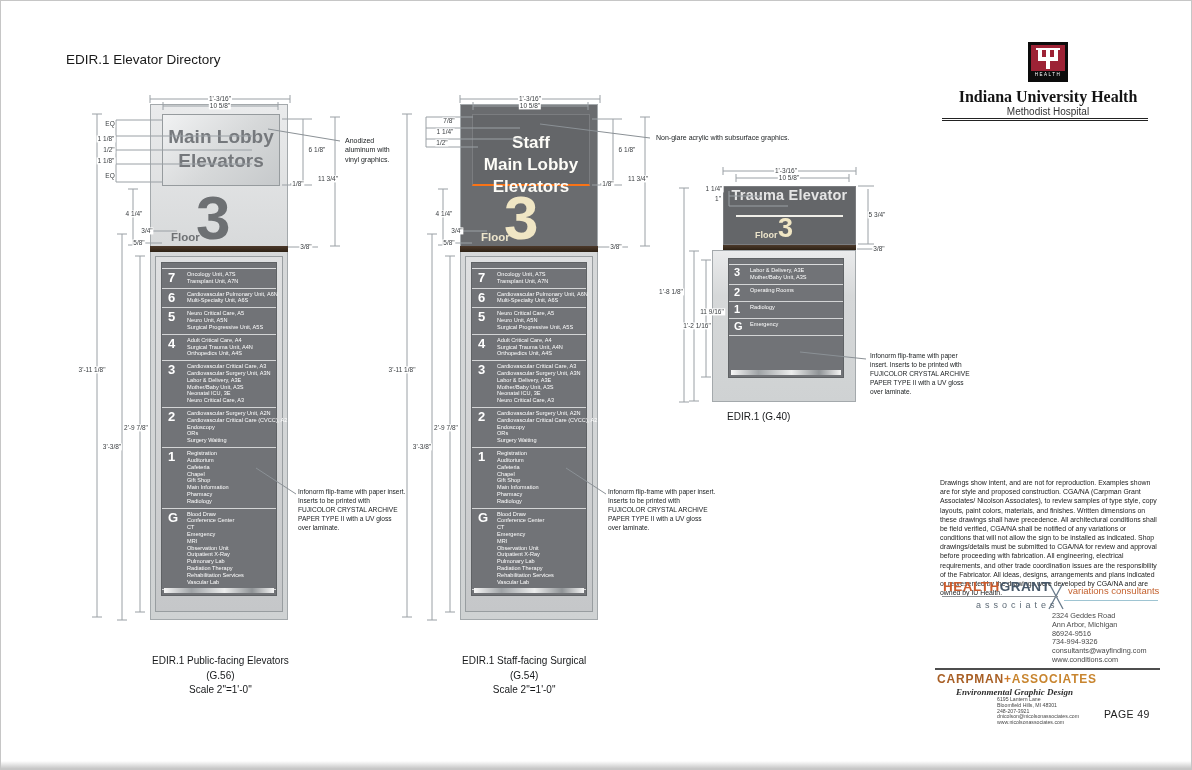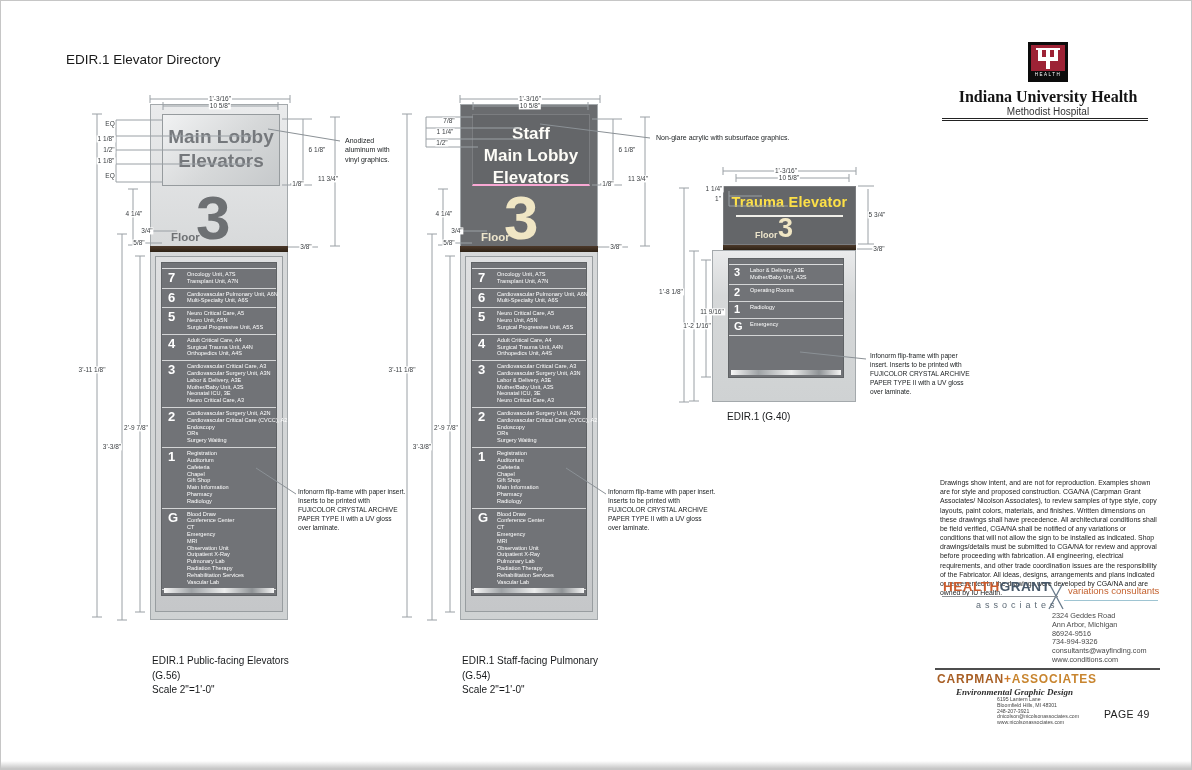--- a/index.html
+++ b/index.html
@@ -22,21 +22,21 @@
   .dir-lines{flex:1;color:#fff;font-size:5.6px;line-height:1.22;}
   .dir-line{white-space:nowrap;}
   .dir-glare{position:absolute;left:2px;right:2px;bottom:2px;height:5px;
              background:linear-gradient(90deg,#f7f7f7,#9fa3a6 25%,#eceded 55%,#8f9396 80%,#f4f4f4);}
   .dir-sm .dir-row{padding:2px 3px 3px 5px;min-height:9px;}
   .dir-sm .dir-num{flex-basis:16px;width:16px;font-size:11px;}
   
   .dim{position:absolute;transform:translate(-50%,-50%);font-size:6.5px;color:#393d40;
        background:#fff;padding:0 1px;white-space:nowrap;line-height:1.1;}
   .ann{position:absolute;font-size:7px;color:#202426;line-height:1.35;}
-  .caption{position:absolute;font-size:10px;color:#17191b;line-height:1.45;}
+  .caption{position:absolute;font-size:10px;color:#17191b;line-height:1.45;text-align:center;}
   .floor-word{position:absolute;font-size:11.5px;font-weight:bold;text-align:center;}
   .floor-num{position:absolute;font-weight:bold;line-height:.9;}
   .gray-ink{color:#6e7174;}
   .cream{color:#f0e6c4;}
   svg.lines{position:absolute;left:0;top:0;}
   line{stroke:#9aa0a5;stroke-width:1;}
   line.leader{stroke:#8b9196;}
   line.xmark{stroke:#67798a;stroke-width:1.3;}
   
   .legal{position:absolute;font-size:6.9px;line-height:1.33;color:#222;text-align:left;}
@@ -173,21 +173,21 @@
   <div class="dir-glare"></div>
 </div>
 <div class="caption" style="left:152px;top:654px;">
   <div>EDIR.1 Public-facing Elevators</div>
   <div>(G.56)</div>
   <div>Scale 2"=1'-0"</div>
 </div>
 
 <div class="abs sign-body" style="left:460px;top:104px;width:138px;height:516px;"></div>
 <div class="abs dark-section" style="left:461px;top:105px;width:136px;height:142px;"></div>
-<div class="abs hdr-dark" style="left:472px;top:114px;width:118px;height:72px;padding-top:8px;font-size:17px;line-height:1.28;border-bottom:2px solid #f9a8d4;">
+<div class="abs hdr-dark" style="left:472px;top:114px;width:118px;height:72px;padding-top:17px;font-size:17px;line-height:1.28;border-bottom:2px solid #f97316;">
   <div>Staff</div>
   <div>Main Lobby</div>
   <div>Elevators</div>
 </div>
 <div class="floor-word cream" style="left:481px;top:231px;color:#ece4cb;">Floor</div>
 <div class="floor-num cream" style="left:504px;top:190px;font-size:62px;">3</div>
 <div class="abs brown" style="left:460px;top:246px;width:138px;height:6px;"></div>
 <div class="abs dir-frame" style="left:465px;top:256px;width:128px;height:356px;"></div>
 <div class="dir-panel" style="left:471px;top:262px;width:116px;height:334px;">
     <div class="dir-rows">
@@ -268,27 +268,27 @@
           <div class="dir-line">Pulmonary Lab</div>
           <div class="dir-line">Radiation Therapy</div>
           <div class="dir-line">Rehabilitation Services</div>
           <div class="dir-line">Vascular Lab</div>
         </div>
       </div>
     </div>
   <div class="dir-glare"></div>
 </div>
 <div class="caption" style="left:462px;top:654px;">
-  <div>EDIR.1 Staff-facing Pulmonary</div>
+  <div>EDIR.1 Staff-facing Surgical</div>
   <div>(G.54)</div>
   <div>Scale 2"=1'-0"</div>
 </div>
 
 <div class="abs hdr-dark" style="left:723px;top:186px;width:133px;height:59px;">
-  <div style="margin-top:7px;font-size:14.5px;letter-spacing:.2px;color:#fde047;">Trauma Elevator</div>
+  <div style="font-size:14.5px;letter-spacing:.2px;color:#e5e5e5;">Trauma Elevator</div>
 </div>
 <div class="abs white-rule" style="left:736px;top:215px;width:107px;height:2px;"></div>
 <div class="floor-word cream" style="left:755px;top:230px;font-size:9px;color:#ece4cb;">Floor</div>
 <div class="floor-num cream" style="left:778px;top:216px;font-size:27px;">3</div>
 <div class="abs brown" style="left:723px;top:245px;width:133px;height:5px;"></div>
 <div class="abs sign-body" style="left:712px;top:250px;width:144px;height:152px;"></div>
 <div class="dir-panel dir-sm" style="left:728px;top:258px;width:116px;height:120px;">
     <div class="dir-rows">
       <div class="dir-row">
         <div class="dir-num">3</div>

